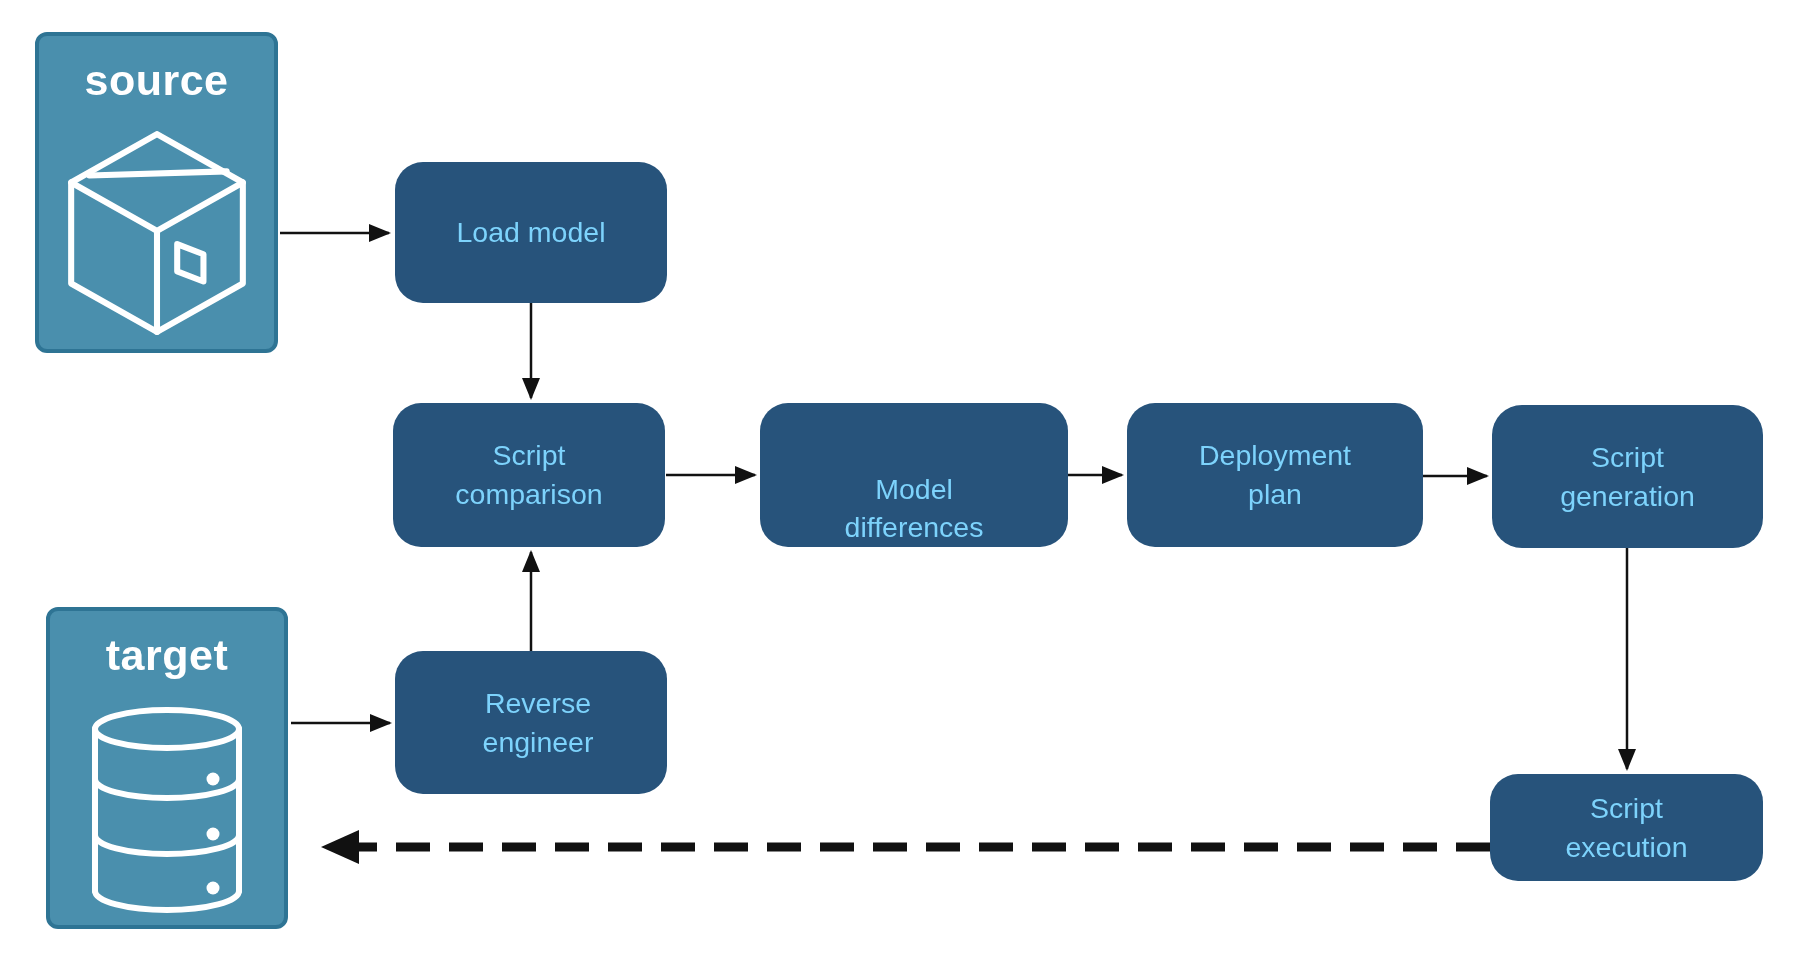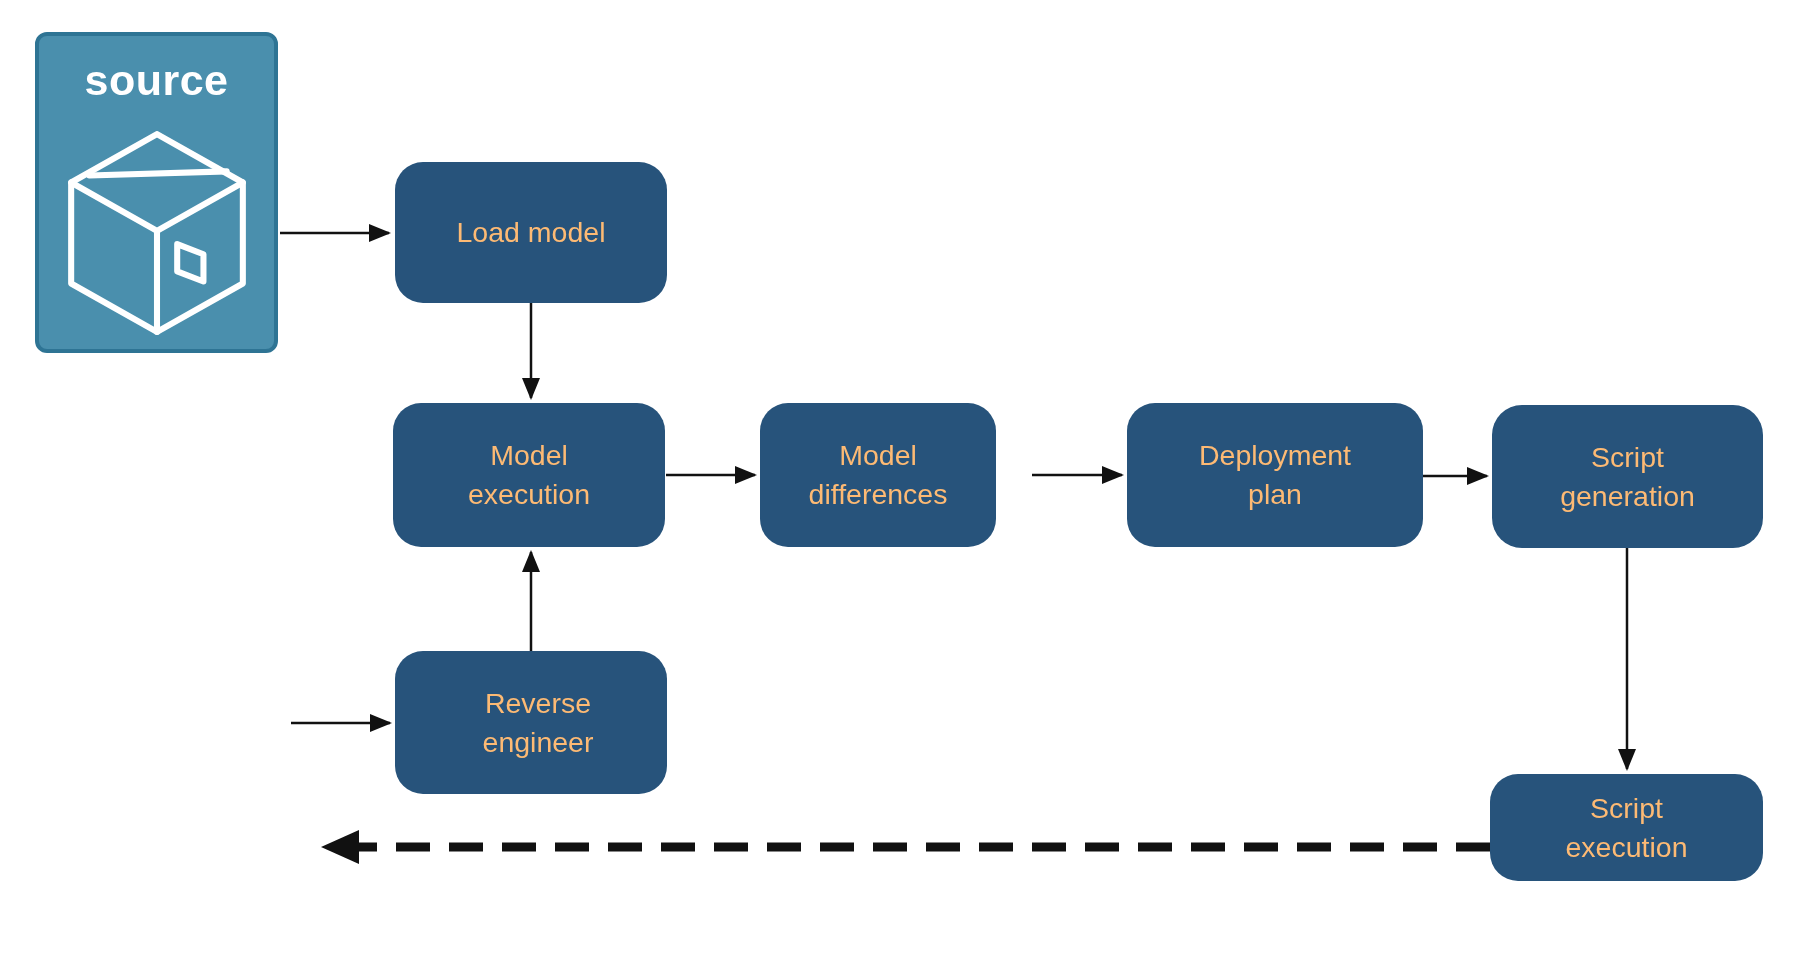--- a/index.html
+++ b/index.html
@@ -47,30 +47,30 @@
   .process {
     position: absolute;
     background: #27537B;
     border-radius: 28px;
     display: flex;
     align-items: center;
     justify-content: center;
     text-align: center;
   }
   .process-label {
-    color: #fdba74;
+    color: #7dd3fc;
     font-size: 28.5px;
     line-height: 1.36;
     max-width: 185px;
     display: inline-block;
   }
 
   #proc-load-model        { left: 395px;  top: 162px; width: 272px; height: 141px; }
   #proc-model-comparison  { left: 393px;  top: 403px; width: 272px; height: 144px; }
-  #proc-model-differences { left: 760px;  top: 403px; width: 236px; height: 144px; }
+  #proc-model-differences { left: 760px;  top: 403px; width: 308px; height: 144px; align-items: flex-end; }
   #proc-deployment-plan   { left: 1127px; top: 403px; width: 296px; height: 144px; }
   #proc-script-generation { left: 1492px; top: 405px; width: 271px; height: 143px; border-radius: 30px; }
   #proc-reverse-engineer  { left: 395px;  top: 651px; width: 272px; height: 143px; padding-left: 14px; }
   #proc-script-execution  { left: 1490px; top: 774px; width: 273px; height: 107px; }
 </style>
 </head>
 <body>
 
 <div class="canvas">
 
@@ -103,27 +103,45 @@
       <g stroke="#ffffff" stroke-width="6" fill="none" stroke-linejoin="round" stroke-linecap="round">
         <path d="M88,3 L173,51 L173,151 L88,199 L3,151 L3,51 Z"></path>
         <path d="M3,51 L88,99 L173,51"></path>
         <path d="M88,99 L88,199"></path>
         <path d="M21,44 L157,40"></path>
         <path d="M108,112 L134,122 L134,149 L108,139 Z"></path>
       </g>
     </svg>
   </div>
 
+  <div class="entity" id="entity-target">
+    <div class="entity-label">target</div>
+    <svg class="entity-icon" width="150" height="208" viewBox="0 0 150 206" xmlns="http://www.w3.org/2000/svg">
+      <g stroke="#ffffff" stroke-width="6" fill="none" stroke-linecap="round">
+        <ellipse cx="75" cy="22" rx="72" ry="19"></ellipse>
+        <path d="M3,22 L3,184"></path>
+        <path d="M147,22 L147,184"></path>
+        <path d="M3,72 A72,19 0 0 0 147,72"></path>
+        <path d="M3,128 A72,19 0 0 0 147,128"></path>
+        <path d="M3,184 A72,19 0 0 0 147,184"></path>
+      </g>
+      <g fill="#ffffff" stroke="none">
+        <circle cx="121" cy="72" r="6.5"></circle>
+        <circle cx="121" cy="127" r="6.5"></circle>
+        <circle cx="121" cy="181" r="6.5"></circle>
+      </g>
+    </svg>
+  </div>
 
   <div class="process" id="proc-load-model">
     <span class="process-label">Load model</span>
   </div>
 
   <div class="process" id="proc-model-comparison">
-    <span class="process-label">Model execution</span>
+    <span class="process-label">Script comparison</span>
   </div>
 
   <div class="process" id="proc-model-differences">
     <span class="process-label">Model differences</span>
   </div>
 
   <div class="process" id="proc-deployment-plan">
     <span class="process-label">Deployment plan</span>
   </div>
 

